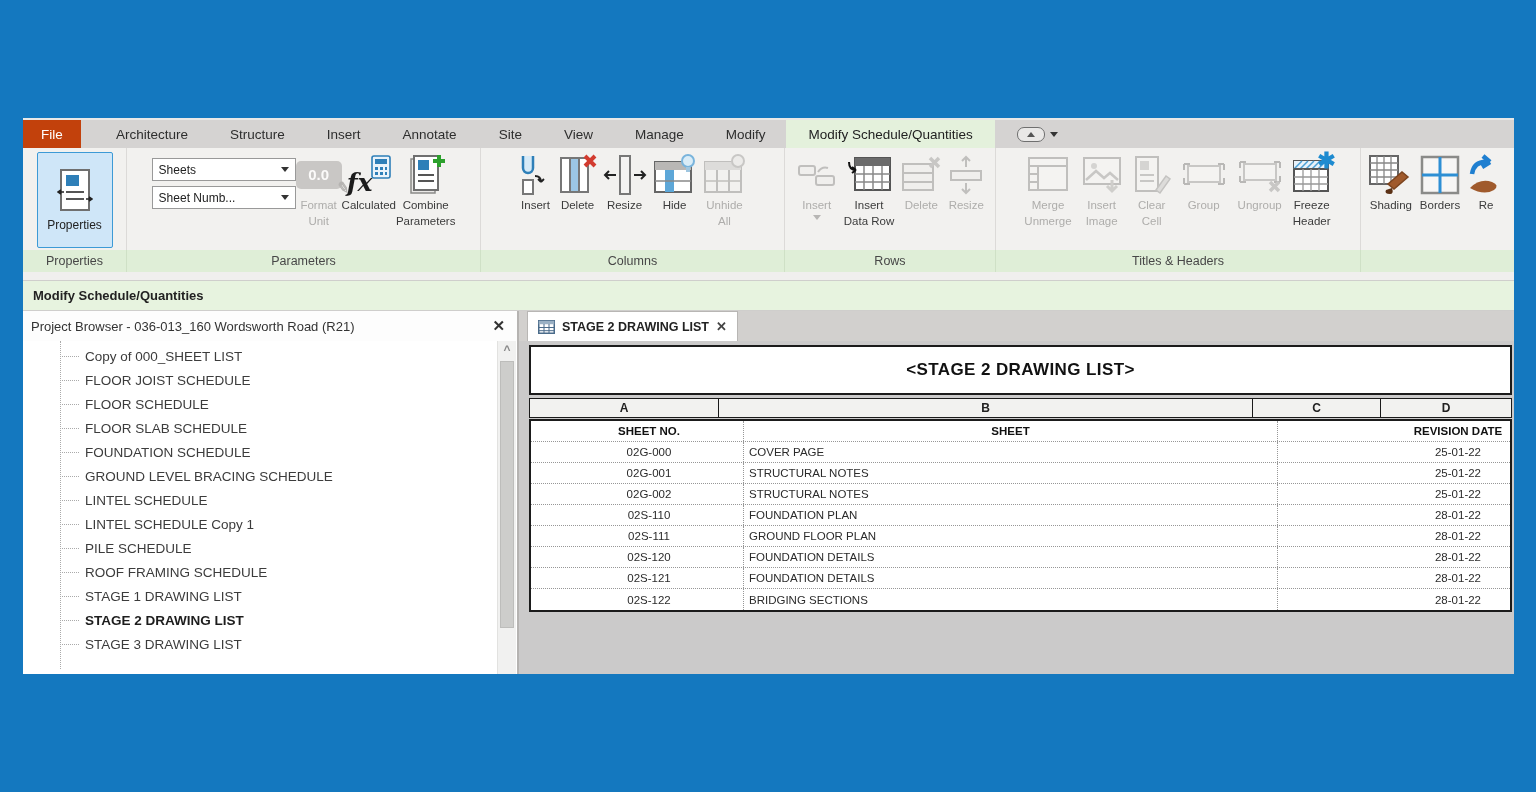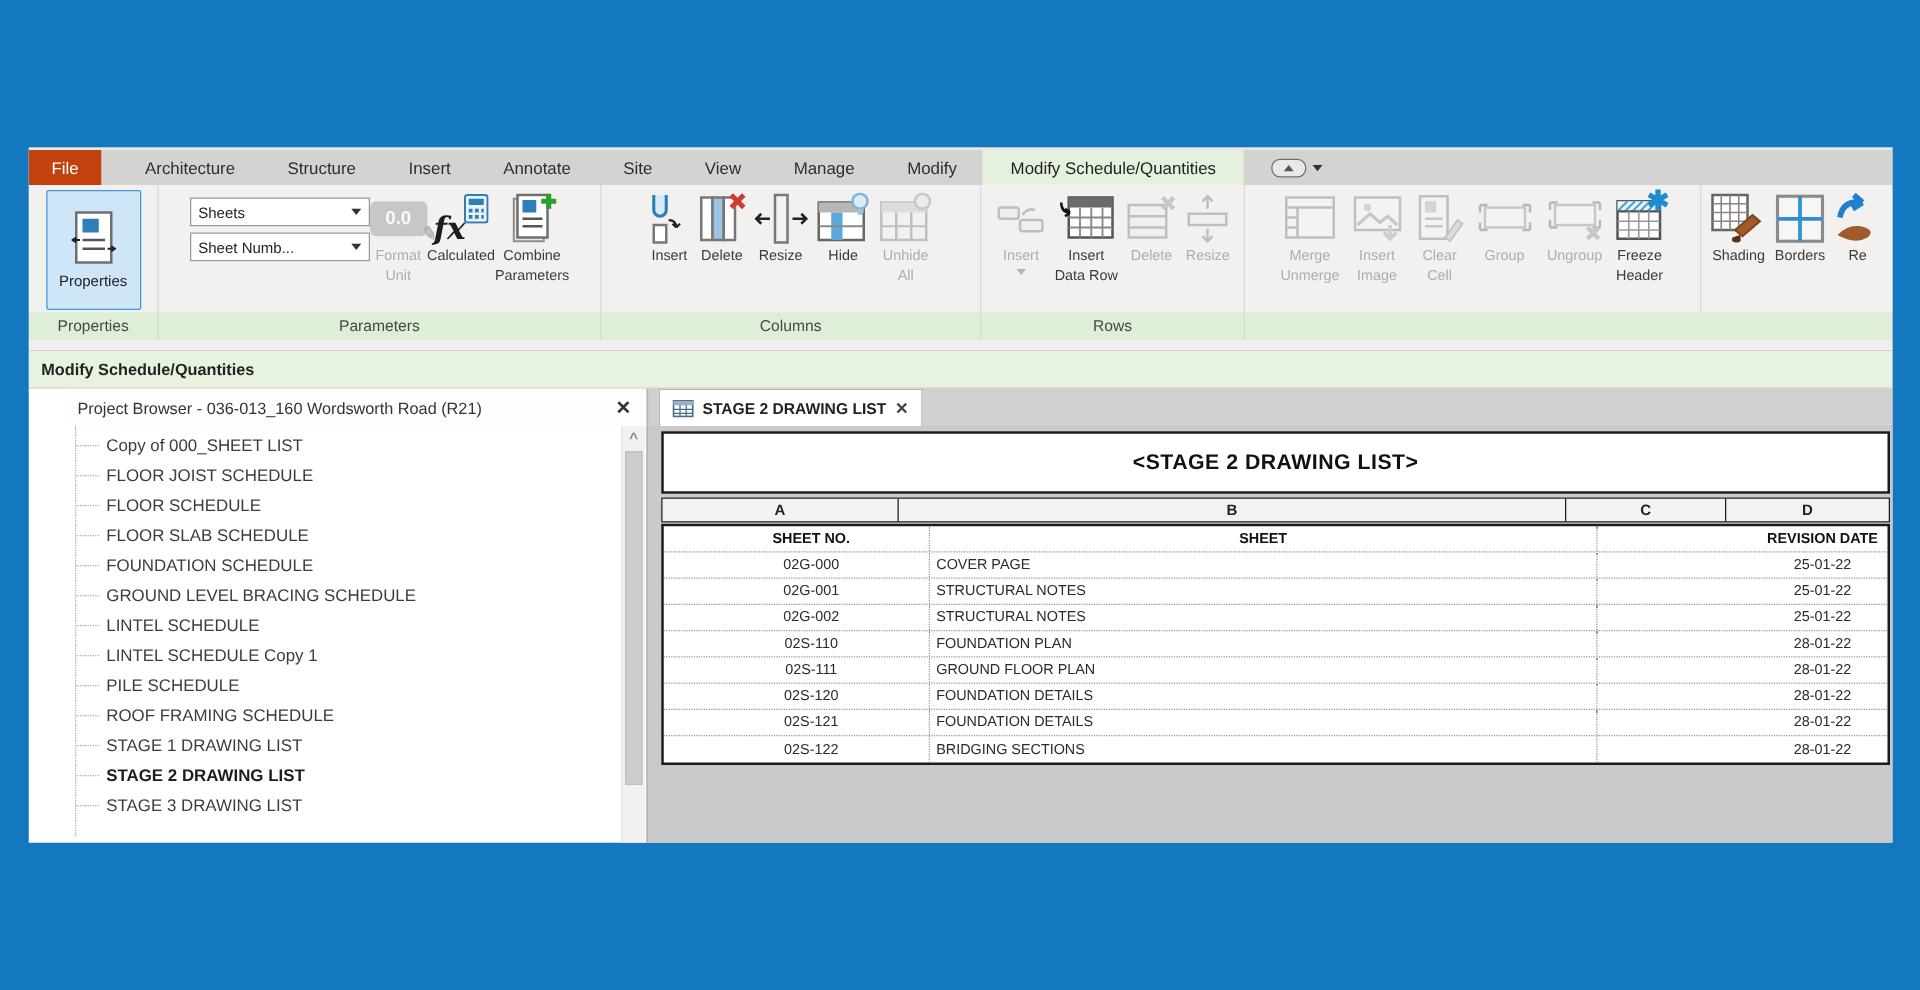--- a/index.html
+++ b/index.html
@@ -34,21 +34,21 @@
   .dd{width:130px;height:21px;background:#fff;border:1px solid #999;display:flex;align-items:center;padding:0 6px;font-size:12px;color:#222;}
   .dd .sp{flex:1;}
   .dd .caret{width:0;height:0;border-left:4px solid transparent;border-right:4px solid transparent;border-top:5px solid #333;}
   .strip{height:22px;background:#dfeed7;display:flex;font-size:12.5px;color:#474747;}
   .strip div{display:flex;align-items:center;justify-content:center;border-right:1px solid #cfe0c6;box-sizing:border-box;}
   .gapline{height:8px;background:#f0efee;border-bottom:1px solid #cfcecc;}
   .modbar{height:29px;background:#e7f3df;display:flex;align-items:center;padding-left:10px;font-size:13px;font-weight:bold;color:#222;border-bottom:1px solid #cfcecc;}
 
   
   .content{display:flex;height:366px;}
-  .browser{width:496px;background:#fff;border-right:2px solid #b5b3b1;position:relative;box-sizing:border-box;flex:none;padding-left:31px;}
+  .browser{width:496px;background:#fff;border-right:2px solid #b5b3b1;position:relative;box-sizing:border-box;flex:none;}
   .b-title{height:30px;display:flex;align-items:center;padding:0 8px;font-size:13px;color:#333;background:#fdfdfd;}
   .b-title .sp{flex:1;}
   .b-close{font-size:15px;font-weight:bold;color:#333;padding:0 4px;cursor:default;}
   .tree{position:absolute;left:0;right:20px;top:30px;bottom:0;overflow:hidden;padding-top:3px;}
   .tree-line{position:absolute;left:37px;top:0;bottom:8px;border-left:1px dotted #aaa;}
   .titem{height:24px;display:flex;align-items:center;font-size:13.5px;color:#3c3c3c;padding-left:37px;white-space:nowrap;}
   .titem .tick{width:19px;border-top:1px dotted #aaa;margin-right:6px;flex:none;}
   .titem.sel{font-weight:bold;color:#1d1d1d;}
   .vscroll{position:absolute;right:1px;top:30px;bottom:0;width:18px;background:#f1f1f0;border-left:1px solid #e2e2e0;}
   .vs-up{height:17px;display:flex;align-items:center;justify-content:center;font-size:12px;font-weight:bold;color:#888;}
@@ -407,20 +407,21 @@
         <span>Re</span>
       </div>
     </div>
   </div>
 
   <div class="strip">
     <div style="width:104px">Properties</div>
     <div style="width:354px">Parameters</div>
     <div style="width:304px">Columns</div>
     <div style="width:211px">Rows</div>
+    <div style="width:365px">Titles &amp; Headers</div>
     <div style="flex:1;border-right:none"></div>
   </div>
 
   <div class="gapline"></div>
 
   <div class="modbar">
     <span>Modify Schedule/Quantities</span>
   </div>
 
   <div class="content">

